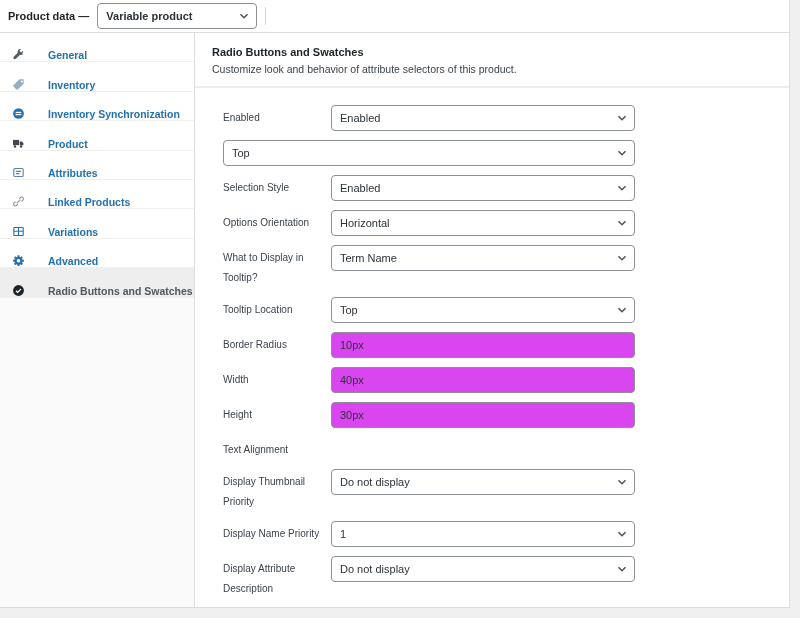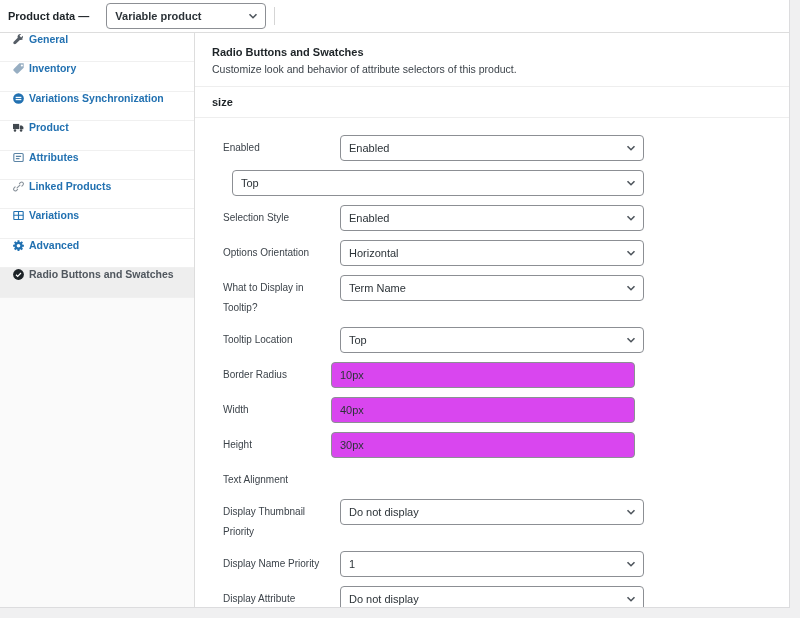--- a/index.html
+++ b/index.html
@@ -21,34 +21,34 @@
     height:33px; flex:0 0 33px; display:flex; align-items:center;
     border-bottom:1px solid #ddd; background:#fff; padding-left:8px;
   }
   .pd-label { font-size:11px; font-weight:bold; color:#1d2327; margin-right:8px; white-space:nowrap; }
   .vdiv { width:1px; height:18px; background:#d5d5d5; margin-left:8px; }
   
   .select {
     position:relative; height:26px; background:#fff;
     border:1px solid #8c8f94; border-radius:4px;
     display:flex; align-items:center; padding:0 20px 0 8px;
-    font-size:11px; color:#2c3338; cursor:pointer; overflow:hidden; white-space:nowrap;margin-left:9px;
+    font-size:11px; color:#2c3338; cursor:pointer; overflow:hidden; white-space:nowrap;
   }
   .top-select { width:160px; font-weight:600; }
   .chev { position:absolute; right:6px; top:50%; transform:translateY(-50%); line-height:0; }
   .tinput {
     height:26px; border:1px solid #8c8f94; border-radius:4px; background:#d946ef;
     font-family:"Liberation Sans", sans-serif; font-size:11px; color:#2c3338;
     padding:0 8px; outline:none;
   }
   
   .pbody { flex:1; display:flex; min-height:0; }
   .sidebar { width:195px; flex:0 0 195px; background:#fafafa; border-right:1px solid #ddd; }
   .tab {
-    height:29.4px; display:flex; align-items:flex-start; gap:4px;
+    height:29.4px; display:flex; align-items:flex-end; gap:23px;
     padding-left:12px; background:#fff; border-bottom:1px solid #f0f0f0; cursor:pointer;
   }
   .tab .tlabel { font-size:10.5px; font-weight:600; color:#2271b1; }
   .tab.active { background:#eee; }
   .tab.active .tlabel { color:#50575e; }
   .ticon { width:13px; height:13px; line-height:0; flex:0 0 13px; }
   .ticon svg { width:13px; height:13px; }
   
   .main { flex:1; background:#fff; overflow:hidden; }
   .main-title { font-size:11px; font-weight:bold; color:#1d2327; margin:13px 17px 5px; }
@@ -107,21 +107,21 @@
         </div>
 
         <div class="tab">
           <span class="ticon">
             <svg viewBox="0 0 20 20">
                 <circle cx="10" cy="10" r="8.2" fill="#2271b1"></circle>
                 <rect x="5.6" y="7.4" width="8.8" height="1.9" fill="#fff"></rect>
                 <rect x="5.6" y="10.7" width="8.8" height="1.9" fill="#fff"></rect>
               </svg>
           </span>
-          <span class="tlabel">Variations Synchronization</span>
+          <span class="tlabel">Inventory Synchronization</span>
         </div>
 
         <div class="tab">
           <span class="ticon">
             <svg viewBox="0 0 20 20" fill="#41484f">
                 <path d="M1.5 4.5H11v8H1.5z"></path>
                 <path d="M12 7h3.2l2.3 2.4v3.1H12z"></path>
                 <circle cx="4.6" cy="14.6" r="1.9"></circle>
                 <circle cx="14" cy="14.6" r="1.9"></circle>
               </svg>
@@ -178,21 +178,20 @@
           </span>
           <span class="tlabel">Radio Buttons and Swatches</span>
         </div>
 
       </div>
 
       <div class="main">
         <div class="main-title">Radio Buttons and Swatches</div>
         <div class="main-desc">Customize look and behavior of attribute selectors of this product.</div>
         <div class="hline"></div>
-        <div class="section-title">size</div>
         <div class="hline"></div>
 
         <div class="fields">
 
           <div class="frow">
             <label class="flabel">Enabled</label>
             <div class="fctrl">
                 <div class="select">
               <span>Enabled</span>
               <span class="chev"><svg width="12" height="12" viewBox="0 0 12 12">

